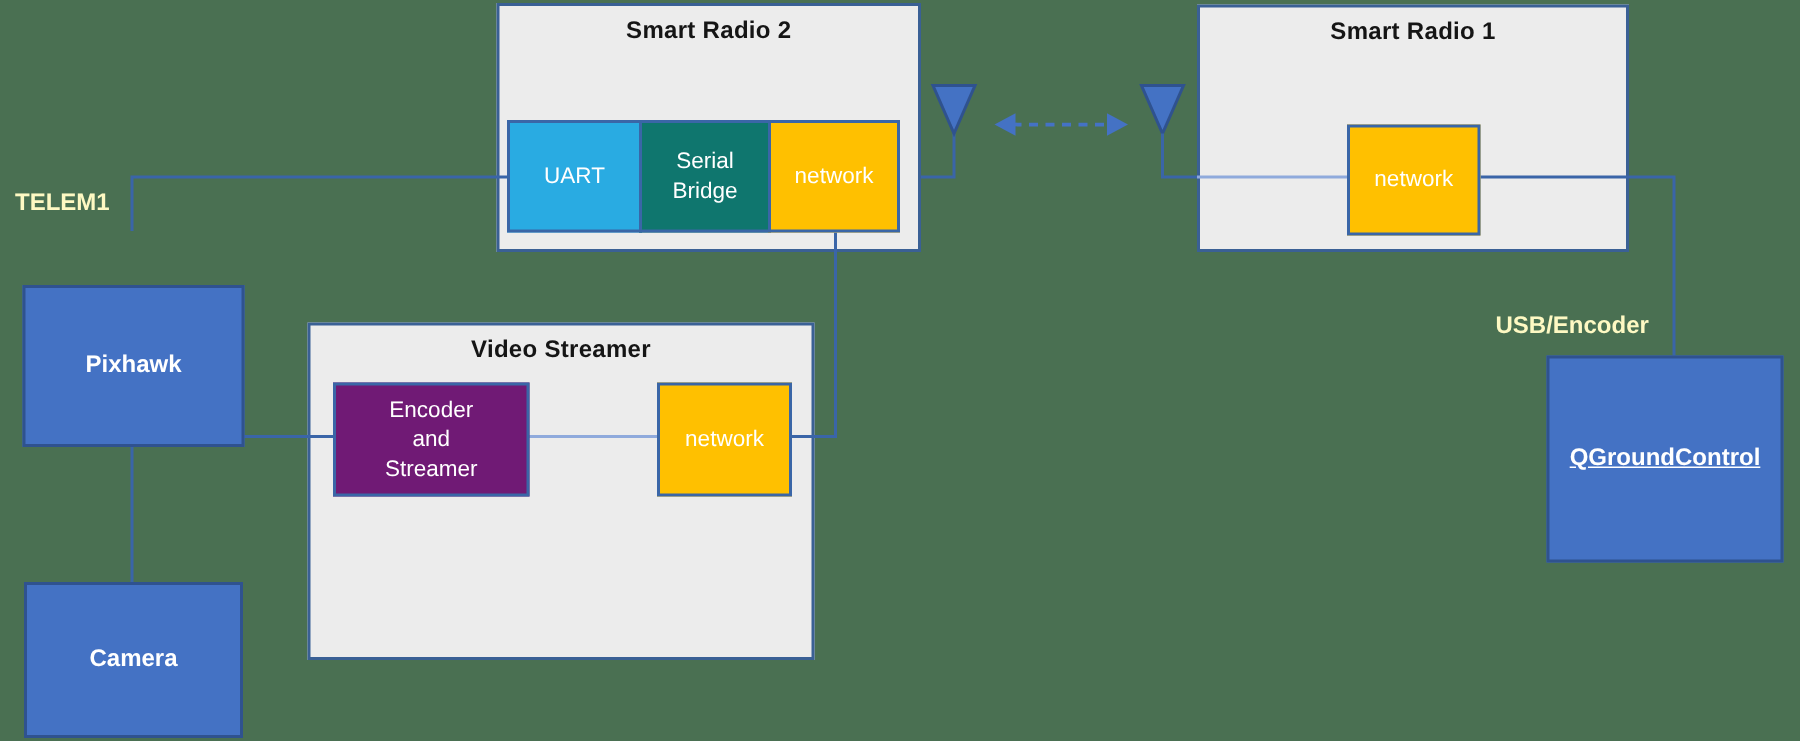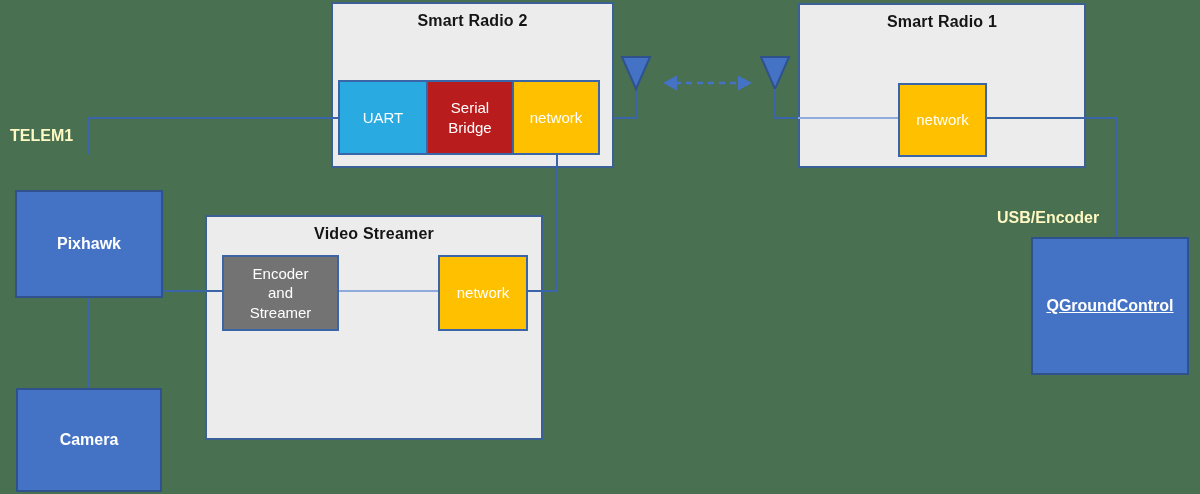--- a/index.html
+++ b/index.html
@@ -14,24 +14,24 @@
   #vs{left:205px;top:215px;width:338px;height:225px;}
 
   
   svg.wires{position:absolute;left:0;top:0;z-index:2;}
 
   
   .chip{position:absolute;box-sizing:border-box;border:2px solid #3A66A7;z-index:3;
         display:flex;flex-direction:column;align-items:center;justify-content:center;
         color:#FFFFFF;font-size:15px;line-height:1.3;text-align:center;}
   #uart{left:338px;top:80px;width:90px;height:75px;background:#29ABE2;}
-  #serial{left:426px;top:80px;width:88px;height:75px;background:#b91c1c;}
+  #serial{left:426px;top:80px;width:88px;height:75px;background:#0f766e;}
   #net2{left:512px;top:80px;width:88px;height:75px;background:#FFC000;}
   #net1{left:898px;top:83px;width:89px;height:74px;background:#FFC000;}
-  #enc{left:222px;top:255px;width:117px;height:76px;background:#737373;}
+  #enc{left:222px;top:255px;width:131px;height:76px;background:#701a75;}
   #net3{left:438px;top:255px;width:90px;height:76px;background:#FFC000;}
 
   
   .device{position:absolute;box-sizing:border-box;background:#4472C4;border:2px solid #2F528F;z-index:3;
           display:flex;align-items:center;justify-content:center;color:#FFFFFF;font-weight:bold;font-size:16px;}
   #pixhawk{left:15px;top:154px;width:148px;height:108px;margin-top:36px;}
   #camera{left:16px;top:388px;width:146px;height:104px;}
   #qgc{left:1031px;top:237px;width:158px;height:138px;text-decoration:underline;}
 
   

